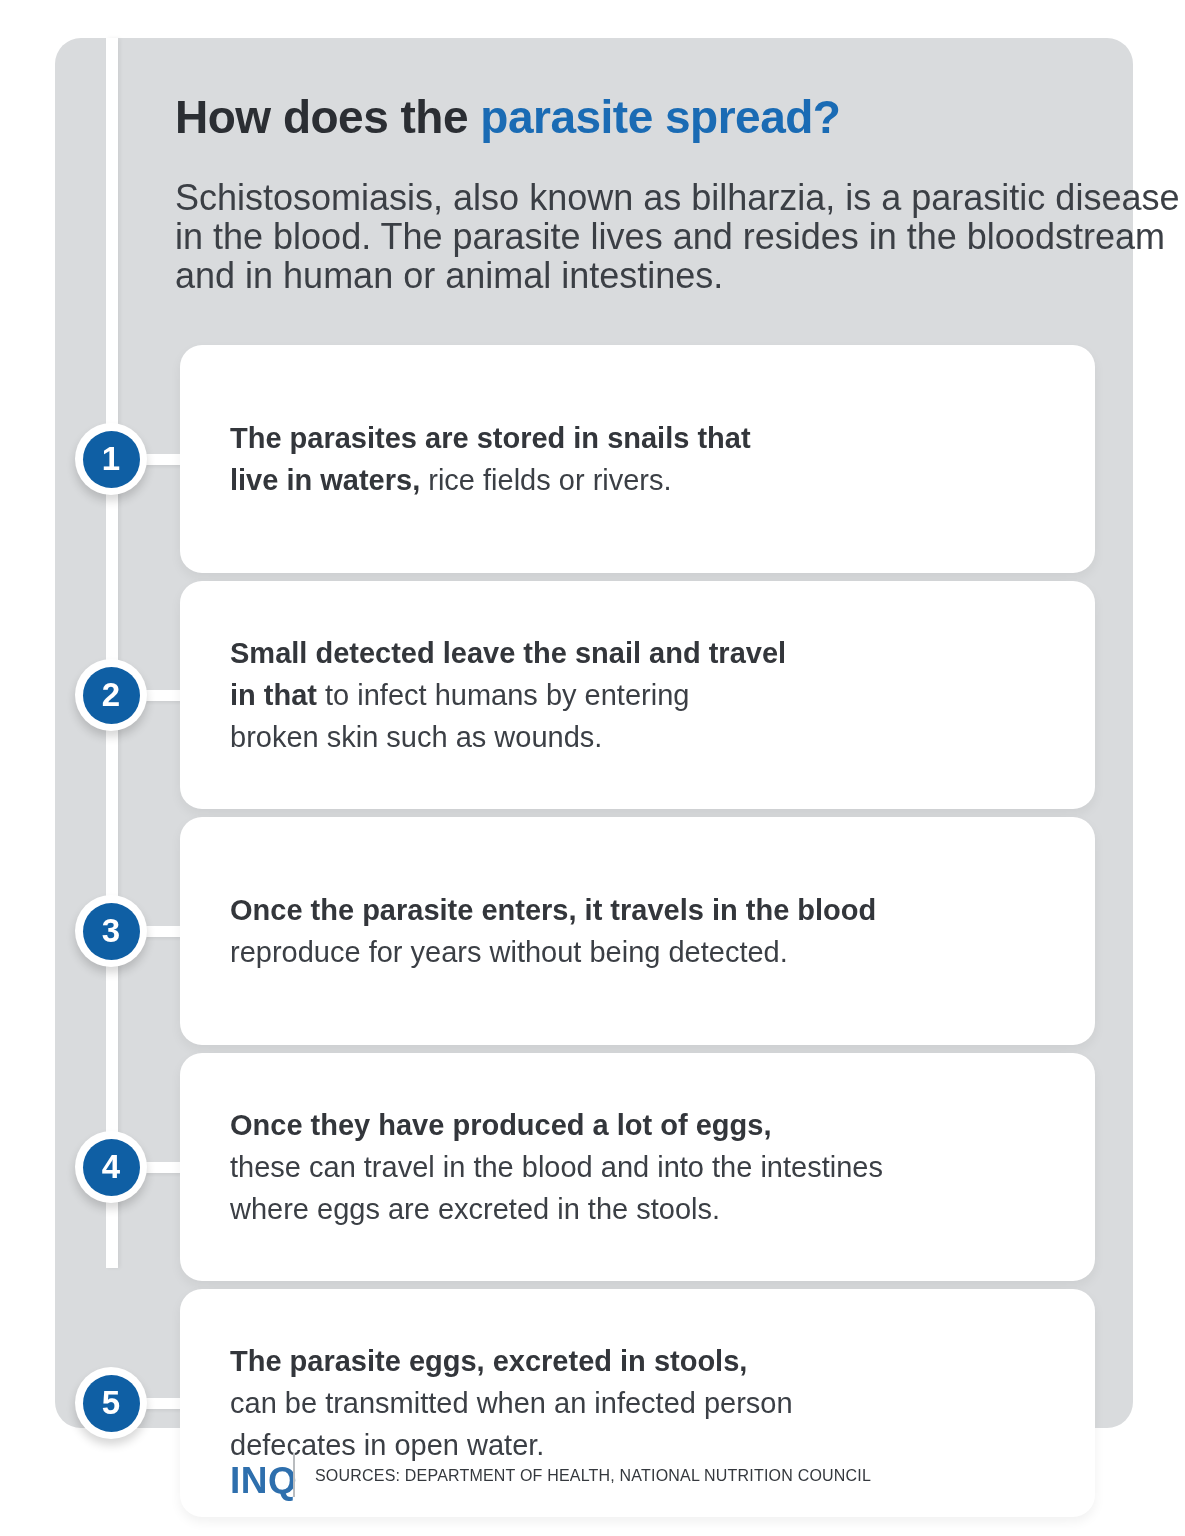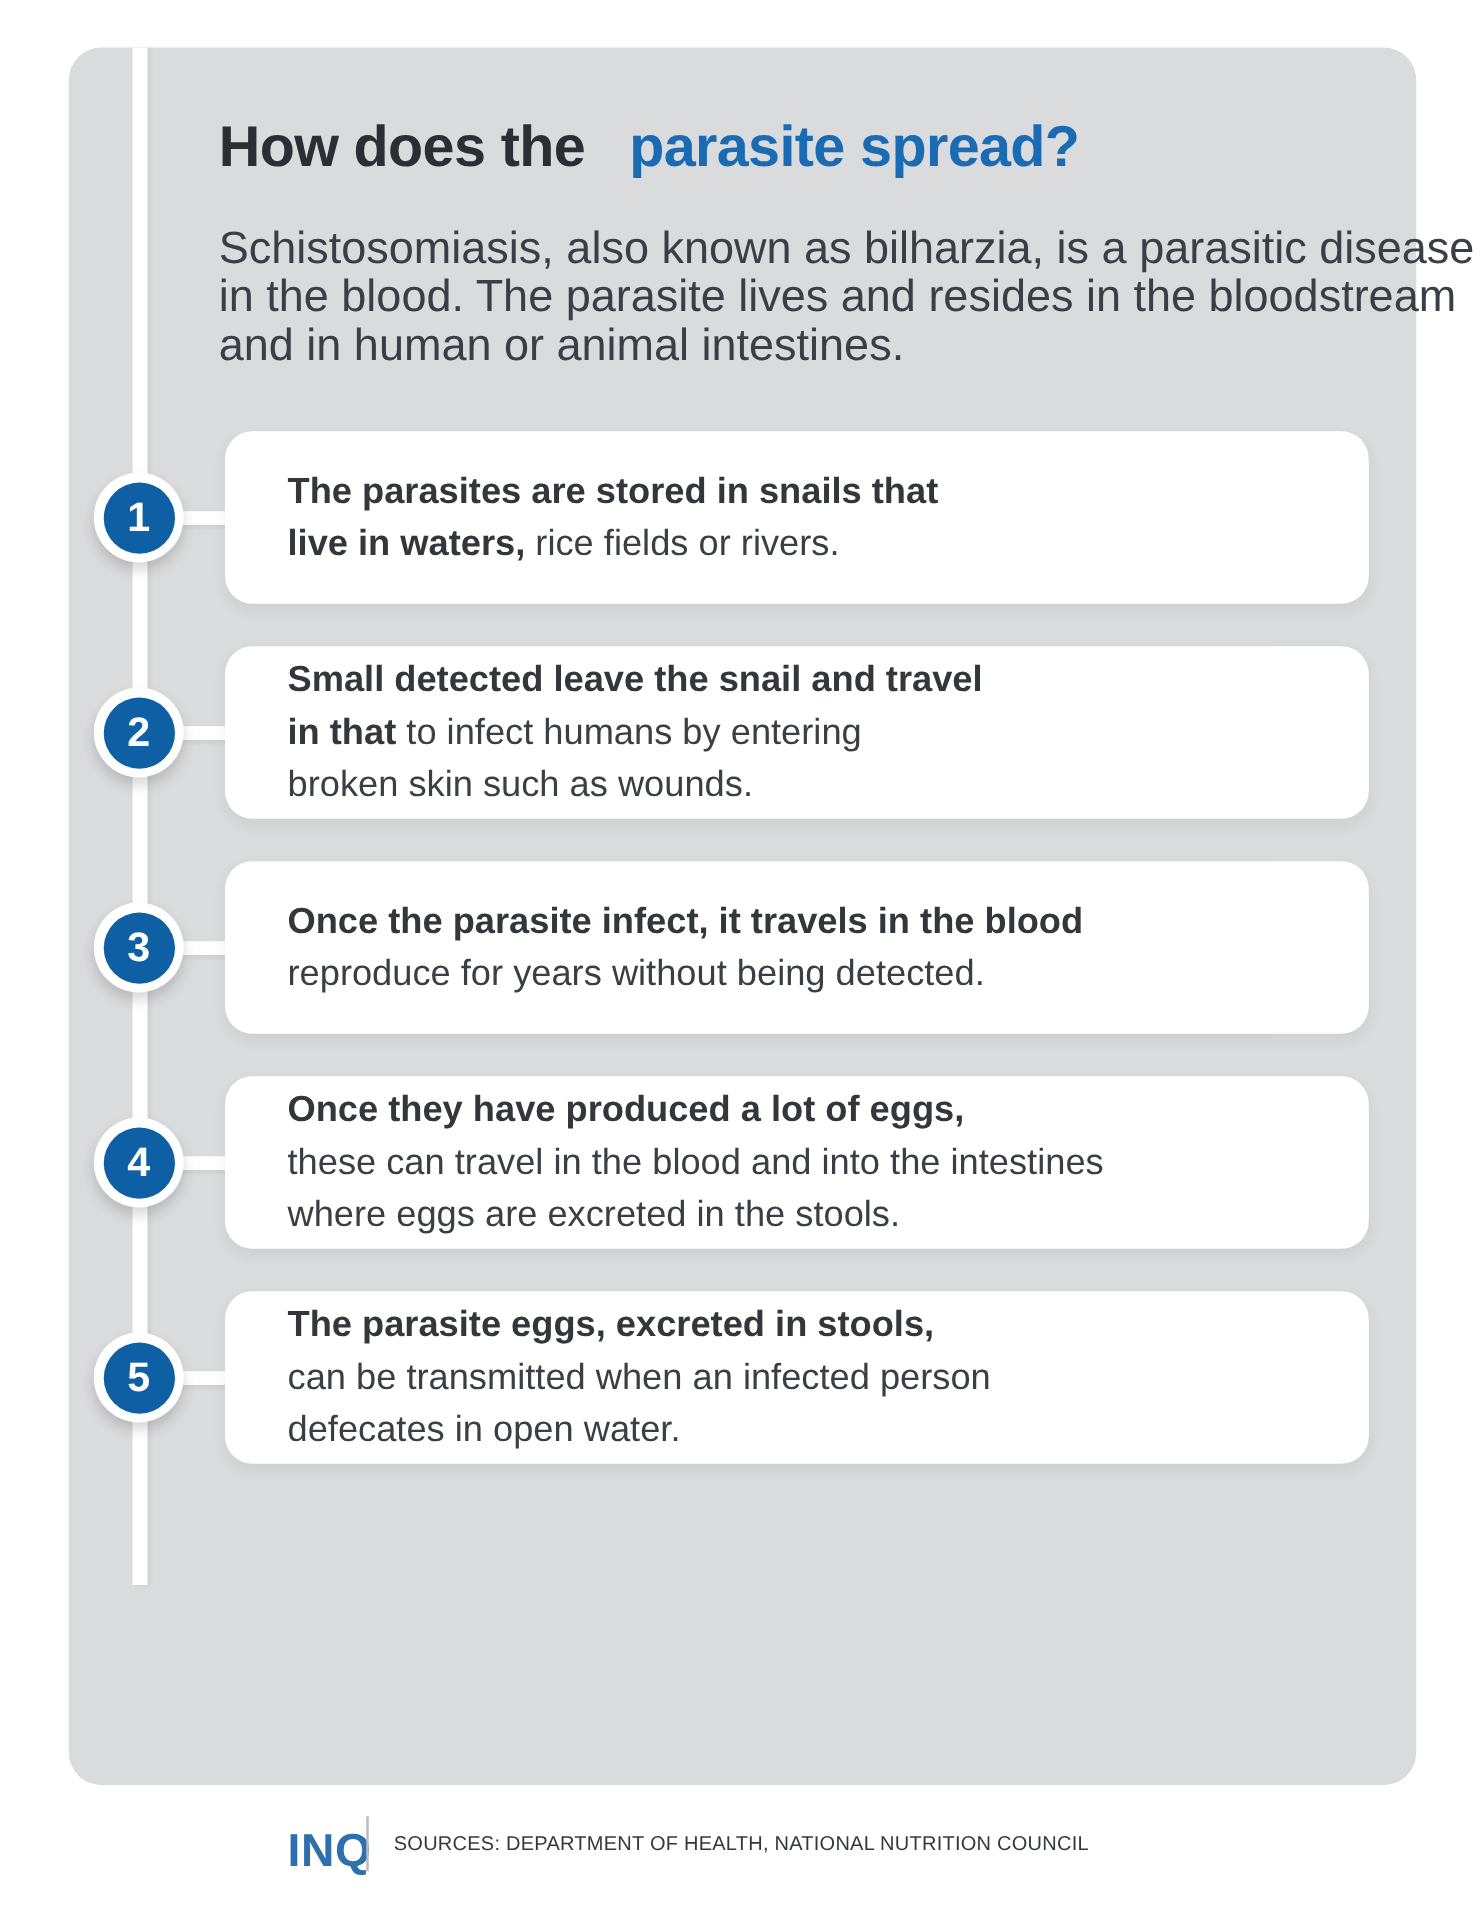--- a/index.html
+++ b/index.html
@@ -34,35 +34,35 @@
     background: #ffffff;
     box-shadow: 2px 0 4px rgba(0,0,0,0.06);
   }
   .title {
     position: absolute; left: 175px; top: 90px;
     font-size: 46px; font-weight: bold;
     letter-spacing: -0.5px;
     color: var(--title-dark);
     white-space: nowrap;
   }
-  .title .hl { color: var(--accent-blue); margin-left: 23px; }
+  .title .hl { color: var(--accent-blue); }
   .intro {
     position: absolute; left: 175px; top: 178px;
     font-size: 36px; line-height: 39px;
     color: var(--body-text);
     white-space: pre-line;
   }
   .steps {
     position: absolute; left: 0; top: 345px;
     width: 1185px;
   }
   .step {
     position: relative;
-    height: 138px;
-    margin-bottom: 34px;
+    height: 228px;
+    margin-bottom: 8px;
   }
   .connector {
     position: absolute; left: 111px; top: 50%;
     width: 80px; height: 11px;
     margin-top: -5px;
     background: #ffffff;
     box-shadow: 0 2px 3px rgba(0,0,0,0.06);
   }
   .card {
     position: absolute; left: 180px; top: 0;
@@ -153,21 +153,21 @@
     </div>
     <div class="badge">
       <div class="badge-inner">2</div>
     </div>
   </div>
 
   <div class="step">
     <div class="connector"></div>
     <div class="card">
       <div class="card-text">
-          <div class="line"><span class="b">Once the parasite infect, it travels in the blood</span></div>
+          <div class="line"><span class="b">Once the parasite enters, it travels in the blood</span></div>
           <div class="line"><span>reproduce for years without being detected.</span></div>
         </div>
     </div>
     <div class="badge">
       <div class="badge-inner">3</div>
     </div>
   </div>
 
   <div class="step">
     <div class="connector"></div>

